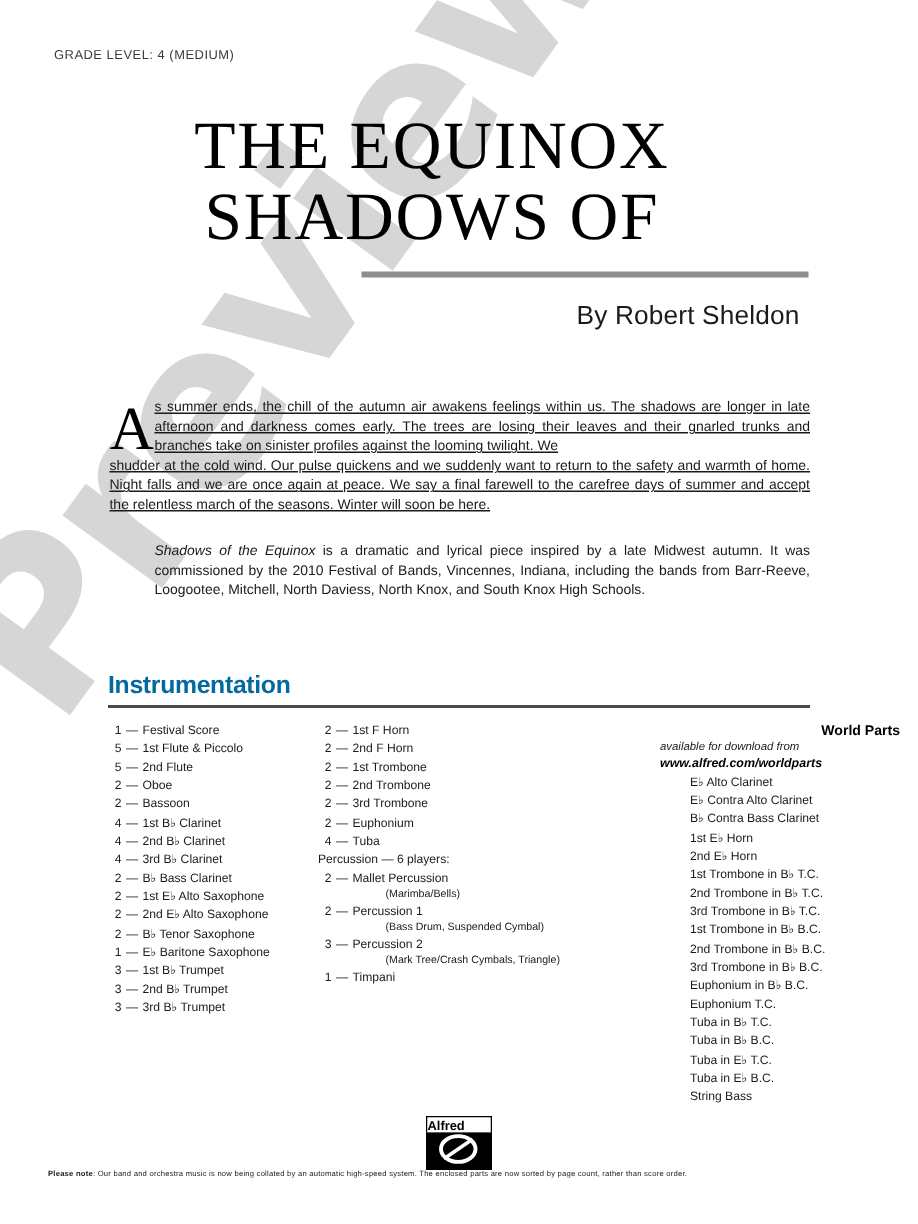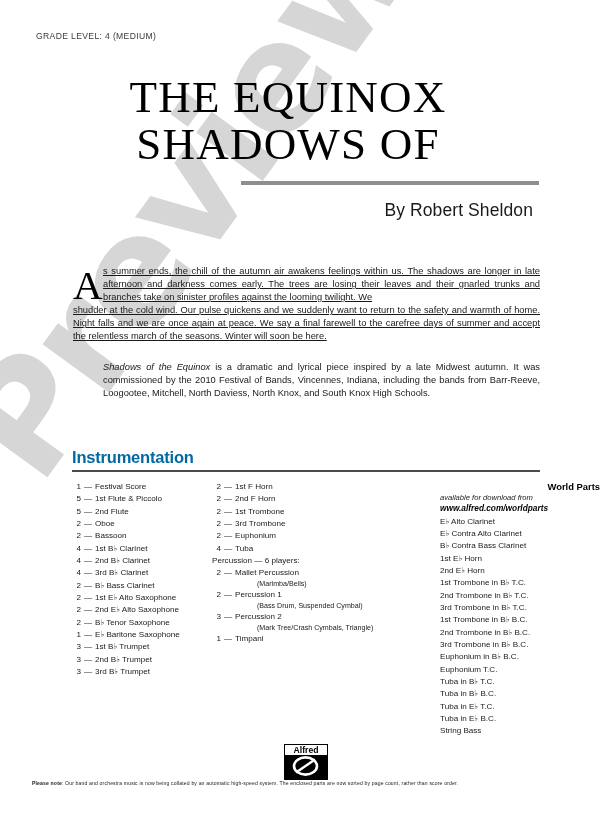--- a/index.html
+++ b/index.html
@@ -221,36 +221,36 @@
     font-weight: bold;
     color: #000000;
     line-height: 11.5px;
     margin-bottom: 1px;
   }
   .wp-line {
     font-size: 8.1px;
     line-height: 12.35px;
     color: #1a1a1a;
     white-space: nowrap;
+    margin-left: 20px;
   }
 
   
   #alfred-logo {
     position: absolute;
     left: 284px;
     top: 744px;
     width: 44px;
     z-index: 3;
   }
   #alfred-logo .lg-top {
     background: #22c55e;
     color: #ffffff;
     font-size: 8.6px;
     font-weight: bold;
-    text-align: center;
     line-height: 11px;
     height: 11px;
     border: 1.4px solid #000;
     border-bottom: none;
     box-sizing: border-box;
     padding-top: 0px;
   }
   #alfred-logo .lg-top span {
     display: inline-block;
     background: #ffffff;
@@ -332,20 +332,21 @@
         <div class="instr-line"><span class="qty">1</span><span class="dash">—</span><span>E♭ Baritone Saxophone</span></div>
         <div class="instr-line"><span class="qty">3</span><span class="dash">—</span><span>1st B♭ Trumpet</span></div>
         <div class="instr-line"><span class="qty">3</span><span class="dash">—</span><span>2nd B♭ Trumpet</span></div>
         <div class="instr-line"><span class="qty">3</span><span class="dash">—</span><span>3rd B♭ Trumpet</span></div>
       </div>
 
     <div class="instr-col" id="col-mid">
         <div class="instr-line"><span class="qty">2</span><span class="dash">—</span><span>1st F Horn</span></div>
         <div class="instr-line"><span class="qty">2</span><span class="dash">—</span><span>2nd F Horn</span></div>
         <div class="instr-line"><span class="qty">2</span><span class="dash">—</span><span>1st Trombone</span></div>
+        <div class="instr-line"><span class="qty">2</span><span class="dash">—</span><span>2nd Trombone</span></div>
         <div class="instr-line"><span class="qty">2</span><span class="dash">—</span><span>3rd Trombone</span></div>
         <div class="instr-line"><span class="qty">2</span><span class="dash">—</span><span>Euphonium</span></div>
         <div class="instr-line"><span class="qty">4</span><span class="dash">—</span><span>Tuba</span></div>
         <div class="instr-line nodash">Percussion — 6 players:</div>
         <div class="instr-line"><span class="qty">2</span><span class="dash">—</span><span>Mallet Percussion</span></div>
         <div class="instr-sub">(Marimba/Bells)</div>
         <div class="instr-line"><span class="qty">2</span><span class="dash">—</span><span>Percussion 1</span></div>
         <div class="instr-sub wrap">(Bass Drum, Suspended Cymbal)</div>
         <div class="instr-line"><span class="qty">3</span><span class="dash">—</span><span>Percussion 2</span></div>
         <div class="instr-sub wrap">(Mark Tree/Crash Cymbals, Triangle)</div>

